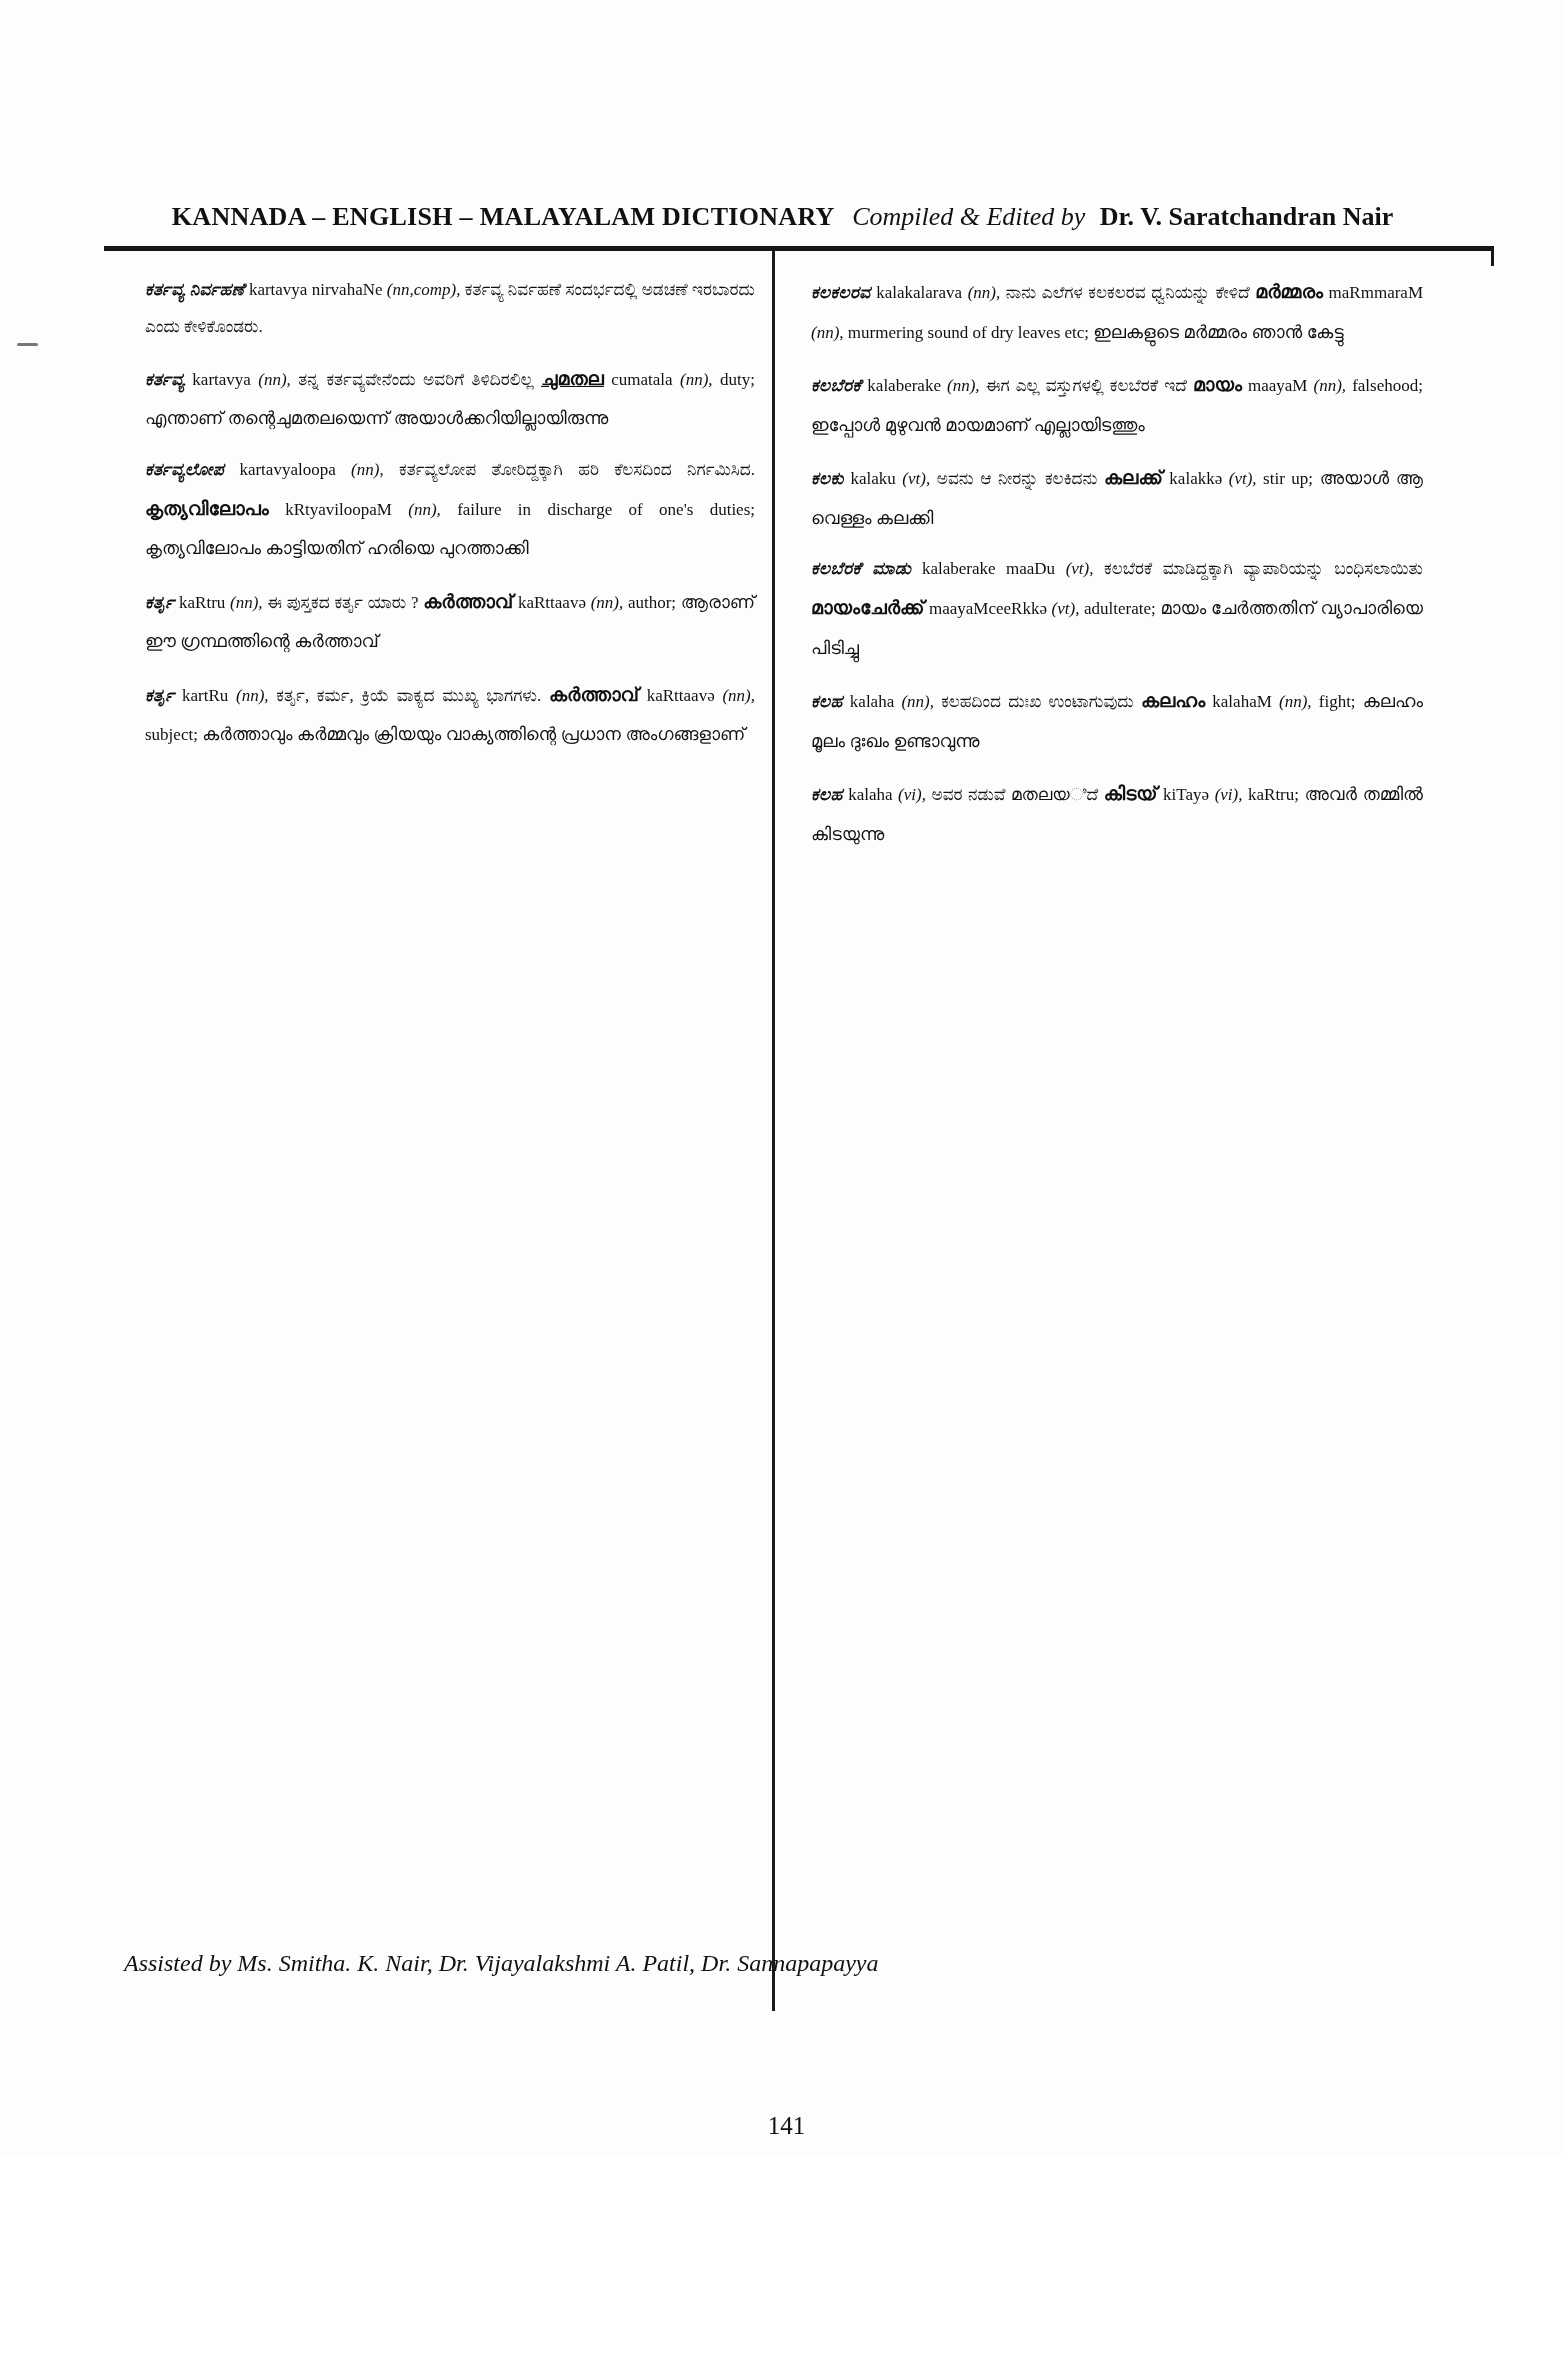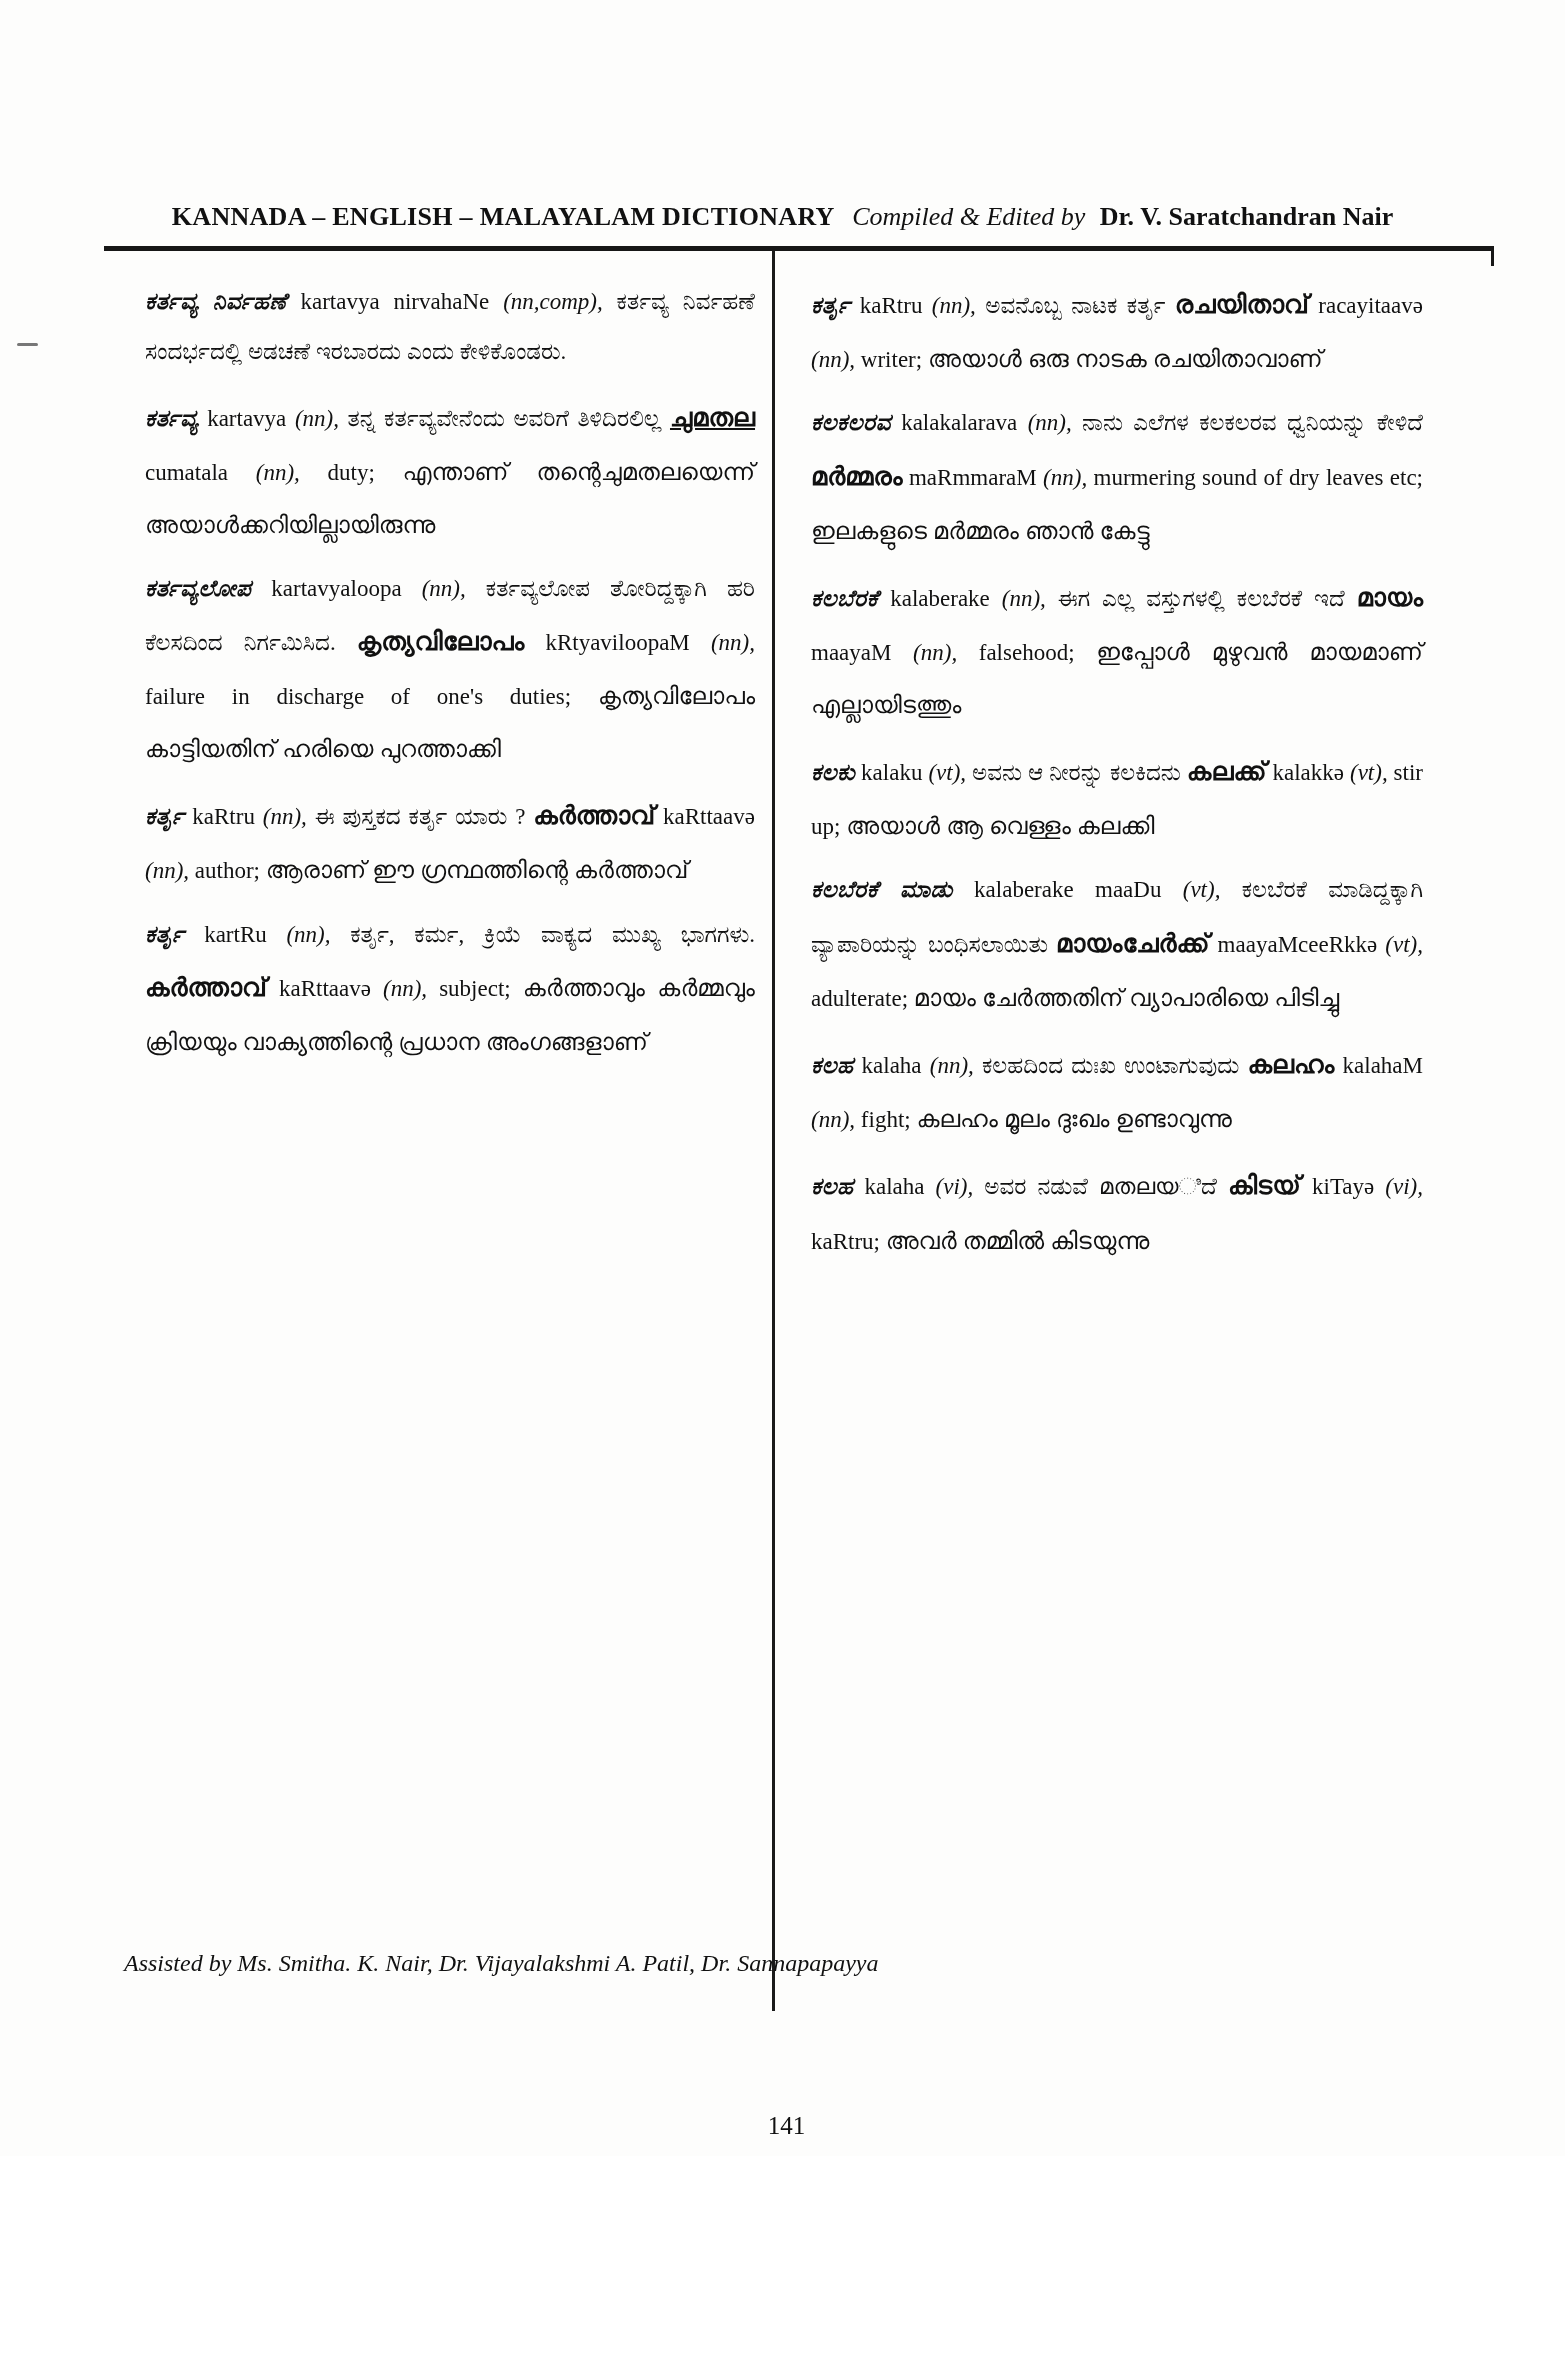--- a/index.html
+++ b/index.html
@@ -50,22 +50,22 @@
     position: absolute;
     left: 17.3px; top: 343px;
     width: 20.4px; height: 3.1px;
     background: #777;
     border-radius: 1.6px;
   }
 
   
   .col {
     position: absolute;
-    top: 277px;
-    font-size: 23px;
+    top: 271px;
+    font-size: 17px;
     line-height: 2.18;
     text-align: justify;
   }
   .col-left  { left: 145px; width: 610px; }
   .col-right { left: 811px; width: 612px; }
 
   .entry { margin: 0 0 12.6px 0; }
 
   .kn-head { font-weight: bold; font-style: italic; letter-spacing: 0.4px; }
   .rom { }
@@ -107,21 +107,20 @@
   <div class="scan-dash"></div>
 
   <div class="col col-left">
       <p class="entry"><span class="kn-head">ಕರ್ತವ್ಯ ನಿರ್ವಹಣೆ</span><span class="rom"> kartavya nirvahaNe </span><span class="tag">(nn,comp),</span><span class="kn"> ಕರ್ತವ್ಯ ನಿರ್ವಹಣೆ ಸಂದರ್ಭದಲ್ಲಿ ಅಡಚಣೆ ಇರಬಾರದು ಎಂದು ಕೇಳಿಕೊಂಡರು.</span></p>
       <p class="entry"><span class="kn-head">ಕರ್ತವ್ಯ</span><span class="rom"> kartavya </span><span class="tag">(nn),</span><span class="kn"> ತನ್ನ ಕರ್ತವ್ಯವೇನೆಂದು ಅವರಿಗೆ ತಿಳಿದಿರಲಿಲ್ಲ </span><span class="ml-head u">ചുമതല</span><span class="rom"> cumatala </span><span class="tag">(nn),</span><span class="rom"> duty; </span><span class="ml">എന്താണ് തന്റെചുമതലയെന്ന് അയാൾക്കറിയില്ലായിരുന്നു</span></p>
       <p class="entry"><span class="kn-head">ಕರ್ತವ್ಯಲೋಪ</span><span class="rom"> kartavyaloopa </span><span class="tag">(nn),</span><span class="kn"> ಕರ್ತವ್ಯಲೋಪ ತೋರಿದ್ದಕ್ಕಾಗಿ ಹರಿ ಕೆಲಸದಿಂದ ನಿರ್ಗಮಿಸಿದ. </span><span class="ml-head">കൃത്യവിലോപം</span><span class="rom"> kRtyaviloopaM </span><span class="tag">(nn),</span><span class="rom"> failure in discharge of one's duties; </span><span class="ml">കൃത്യവിലോപം കാട്ടിയതിന് ഹരിയെ പുറത്താക്കി</span></p>
       <p class="entry"><span class="kn-head">ಕರ್ತೃ</span><span class="rom"> kaRtru </span><span class="tag">(nn),</span><span class="kn"> ಈ ಪುಸ್ತಕದ ಕರ್ತೃ ಯಾರು ? </span><span class="ml-head">കർത്താവ്</span><span class="rom"> kaRttaavə </span><span class="tag">(nn),</span><span class="rom"> author; </span><span class="ml">ആരാണ് ഈ ഗ്രന്ഥത്തിന്റെ കർത്താവ്</span></p>
       <p class="entry"><span class="kn-head">ಕರ್ತೃ</span><span class="rom"> kartRu </span><span class="tag">(nn),</span><span class="kn"> ಕರ್ತೃ, ಕರ್ಮ, ಕ್ರಿಯೆ ವಾಕ್ಯದ ಮುಖ್ಯ ಭಾಗಗಳು. </span><span class="ml-head">കർത്താവ്</span><span class="rom"> kaRttaavə </span><span class="tag">(nn),</span><span class="rom"> subject; </span><span class="ml">കർത്താവും കർമ്മവും ക്രിയയും വാക്യത്തിന്റെ പ്രധാന അംഗങ്ങളാണ്</span></p>
     </div>
   <div class="col col-right">
-      <p class="entry"><span class="kn-head">ಕರ್ತೃ</span><span class="rom"> kaRtru </span><span class="tag">(nn),</span><span class="kn"> ಅವನೊಬ್ಬ ನಾಟಕ ಕರ್ತೃ </span><span class="ml-head">രചയിതാവ്</span><span class="rom"> racayitaavə </span><span class="tag">(nn),</span><span class="rom"> writer; </span><span class="ml">അയാൾ ഒരു നാടക രചയിതാവാണ്</span></p>
       <p class="entry"><span class="kn-head">ಕಲಕಲರವ</span><span class="rom"> kalakalarava </span><span class="tag">(nn),</span><span class="kn"> ನಾನು ಎಲೆಗಳ ಕಲಕಲರವ ಧ್ವನಿಯನ್ನು ಕೇಳಿದೆ </span><span class="ml-head">മർമ്മരം</span><span class="rom"> maRmmaraM </span><span class="tag">(nn),</span><span class="rom"> murmering sound of dry leaves etc; </span><span class="ml">ഇലകളുടെ മർമ്മരം ഞാൻ കേട്ടു</span></p>
       <p class="entry"><span class="kn-head">ಕಲಬೆರಕೆ</span><span class="rom"> kalaberake </span><span class="tag">(nn),</span><span class="kn"> ಈಗ ಎಲ್ಲ ವಸ್ತುಗಳಲ್ಲಿ ಕಲಬೆರಕೆ ಇದೆ </span><span class="ml-head">മായം</span><span class="rom"> maayaM </span><span class="tag">(nn),</span><span class="rom"> falsehood; </span><span class="ml">ഇപ്പോൾ മുഴുവൻ മായമാണ് എല്ലായിടത്തും</span></p>
       <p class="entry"><span class="kn-head">ಕಲಕು</span><span class="rom"> kalaku </span><span class="tag">(vt),</span><span class="kn"> ಅವನು ಆ ನೀರನ್ನು ಕಲಕಿದನು </span><span class="ml-head">കലക്ക്</span><span class="rom"> kalakkə </span><span class="tag">(vt),</span><span class="rom"> stir up; </span><span class="ml">അയാൾ ആ വെള്ളം കലക്കി</span></p>
       <p class="entry"><span class="kn-head">ಕಲಬೆರಕೆ ಮಾಡು</span><span class="rom"> kalaberake maaDu </span><span class="tag">(vt),</span><span class="kn"> ಕಲಬೆರಕೆ ಮಾಡಿದ್ದಕ್ಕಾಗಿ ವ್ಯಾಪಾರಿಯನ್ನು ಬಂಧಿಸಲಾಯಿತು </span><span class="ml-head">മായംചേർക്ക്</span><span class="rom"> maayaMceeRkkə </span><span class="tag">(vt),</span><span class="rom"> adulterate; </span><span class="ml">മായം ചേർത്തതിന് വ്യാപാരിയെ പിടിച്ചു</span></p>
       <p class="entry"><span class="kn-head">ಕಲಹ</span><span class="rom"> kalaha </span><span class="tag">(nn),</span><span class="kn"> ಕಲಹದಿಂದ ದುಃಖ ಉಂಟಾಗುವುದು </span><span class="ml-head">കലഹം</span><span class="rom"> kalahaM </span><span class="tag">(nn),</span><span class="rom"> fight; </span><span class="ml">കലഹം മൂലം ദുഃഖം ഉണ്ടാവുന്നു</span></p>
       <p class="entry"><span class="kn-head">ಕಲಹ</span><span class="rom"> kalaha </span><span class="tag">(vi),</span><span class="kn"> ಅವರ ನಡುವೆ മതലയಿದೆ </span><span class="ml-head">കിടയ്</span><span class="rom"> kiTayə </span><span class="tag">(vi),</span><span class="rom"> kaRtru; </span><span class="ml">അവർ തമ്മിൽ കിടയുന്നു</span></p>
     </div>
 
   <div class="footer">Assisted by Ms. Smitha. K. Nair, Dr. Vijayalakshmi A. Patil, Dr. Sannapapayya</div>
   <div class="pagenum">141</div>

